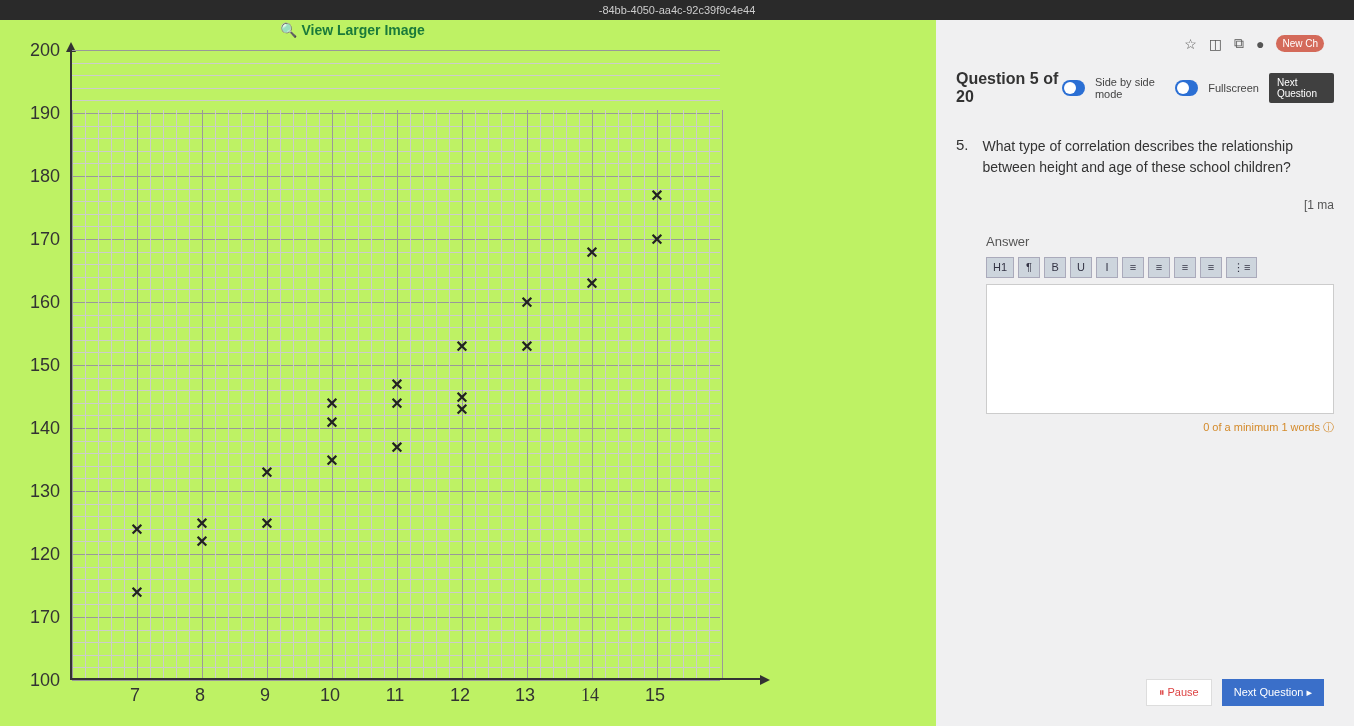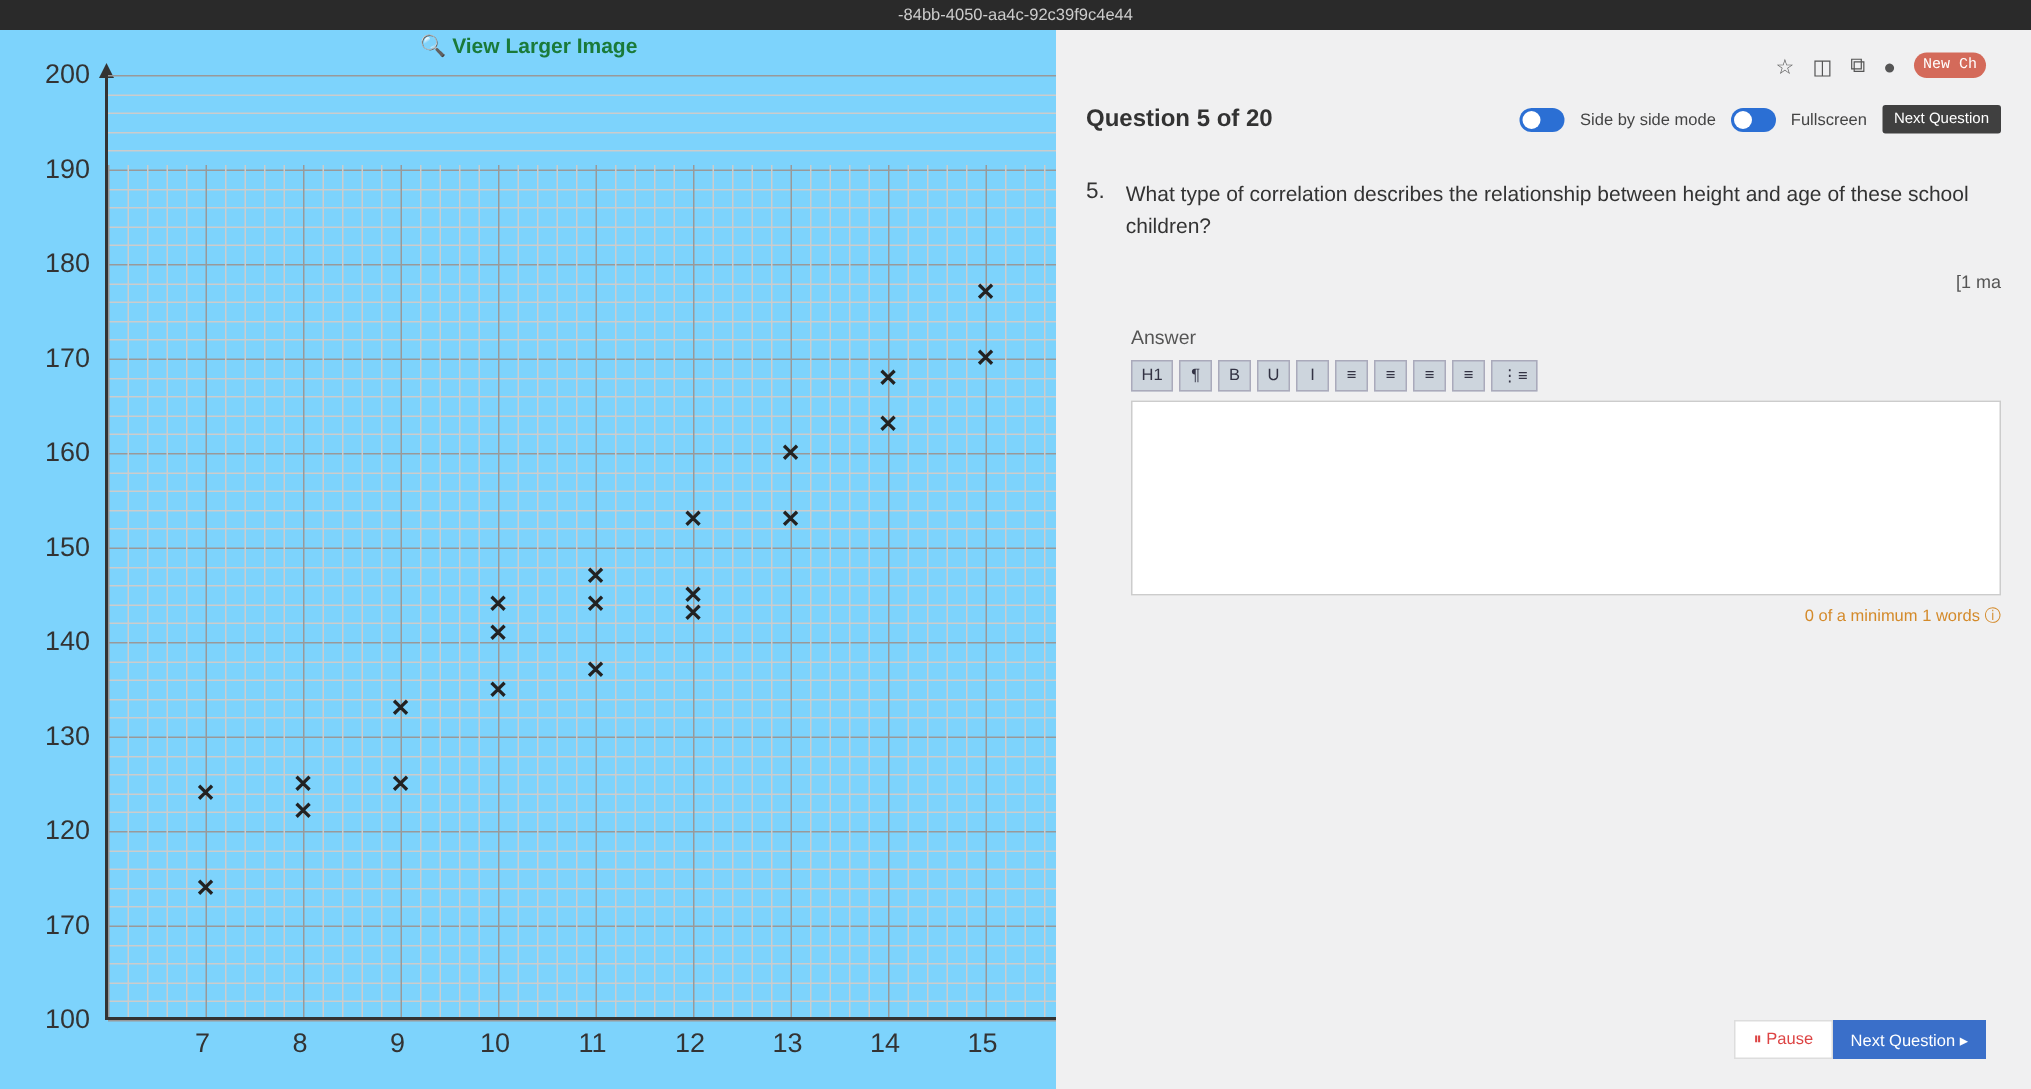--- a/index.html
+++ b/index.html
@@ -19,22 +19,22 @@
     right: 0;
     height: 20px;
     background: #2a2a2a;
     color: #ccc;
     font-size: 11px;
     text-align: center;
     line-height: 20px;
     z-index: 10;
   }
   .left-panel {
-    width: 704px;
-    background: #7dd3fc;
+    width: 936px;
+    background: #bef264;
     position: relative;
     padding-top: 36px;
   }
   .view-larger {
     position: absolute;
     top: 22px;
     left: 280px;
     color: #1a7a3a;
     font-weight: bold;
     font-size: 14px;
@@ -126,21 +126,20 @@
     color: #555;
     font-size: 14px;
   }
   .browser-icons span { cursor: pointer; }
   .new-chat {
     background: #d46a5a;
     color: #fff;
     padding: 3px 6px;
     border-radius: 10px;
     font-size: 10px;
-    font-family: Liberation Mono, monospace;
   }
   .q-header {
     display: flex;
     align-items: center;
     justify-content: space-between;
     margin-bottom: 20px;
     margin-top: 30px;
   }
   .q-label {
     font-size: 16px;
@@ -235,20 +234,21 @@
     text-align: right;
     font-size: 11px;
     color: #d48a2a;
     margin-top: 6px;
   }
   .footer-btns {
     position: absolute;
     bottom: 20px;
     right: 30px;
     display: flex;
+    gap: 10px;
     margin-top: 12px;
   }
   .pause-btn {
     background: #fff;
     border: 1px solid #ddd;
     color: #d44;
     padding: 6px 12px;
     font-size: 11px;
     cursor: pointer;
   }
@@ -409,21 +409,21 @@
       <div class="y-tick" style="top: 126px;">180</div>
       <div class="y-tick" style="top: 63px;">190</div>
       <div class="y-tick" style="top: 0px;">200</div>
       <div class="x-tick" style="left: 125px; top: 635px;">7</div>
       <div class="x-tick" style="left: 190px; top: 635px;">8</div>
       <div class="x-tick" style="left: 255px; top: 635px;">9</div>
       <div class="x-tick" style="left: 320px; top: 635px;">10</div>
       <div class="x-tick" style="left: 385px; top: 635px;">11</div>
       <div class="x-tick" style="left: 450px; top: 635px;">12</div>
       <div class="x-tick" style="left: 515px; top: 635px;">13</div>
-      <div class="x-tick" style="left: 580px; top: 635px;">14</div>
+      <div class="x-tick" style="left: 580px; top: 635px; font-family: Liberation Serif, serif;">14</div>
       <div class="x-tick" style="left: 645px; top: 635px;">15</div>
     </div>
 </div>
 
 <div class="right-panel">
   <div class="browser-icons">
     <span>☆</span>
     <span>◫</span>
     <span>⧉</span>
     <span>●</span>

